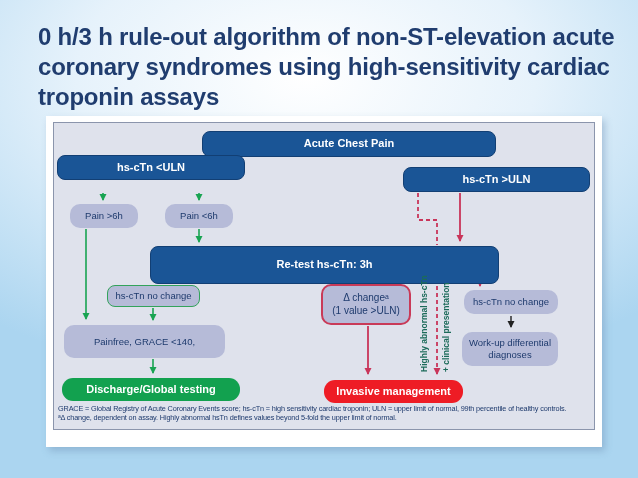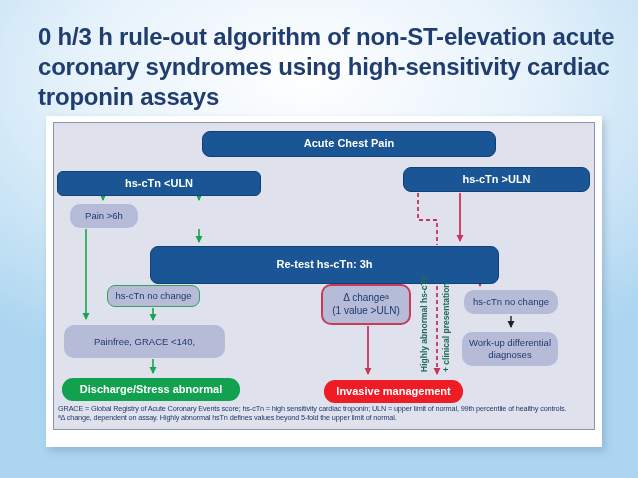--- a/index.html
+++ b/index.html
@@ -87,32 +87,35 @@
     </g>
     <g stroke="#222222" stroke-width="1.4">
       <line x1="511" y1="316" x2="511" y2="327" marker-end="url(#mb)"></line>
     </g>
   </svg>
 
   <div class="node blue" style="left:202px; top:131px; width:294px; height:26px;">
     <span>Acute Chest Pain</span>
   </div>
 
-  <div class="node blue" style="left:57px; top:171px; width:204px; height:25px;border-radius:6px;">
+  <div class="node blue" style="left:57px; top:155px; width:188px; height:25px;">
     <span>hs-cTn &lt;ULN</span>
   </div>
 
   <div class="node blue" style="left:403px; top:167px; width:187px; height:25px;">
     <span>hs-cTn &gt;ULN</span>
   </div>
 
   <div class="node lav" style="left:70px; top:204px; width:68px; height:24px;">
     <span>Pain &gt;6h</span>
   </div>
 
+  <div class="node lav" style="left:165px; top:204px; width:68px; height:24px;">
+    <span>Pain &lt;6h</span>
+  </div>
 
   <div class="node blue" style="left:150px; top:246px; width:349px; height:38px;align-items:center;">
     <span>Re-test hs-cTn: 3h</span>
   </div>
 
   <div class="node lav lav-green" style="left:107px; top:285px; width:93px; height:22px;">
     <span>hs-cTn no change</span>
   </div>
 
   <div class="node lav lav-red" style="left:321px; top:284px; width:90px; height:41px; font-size:10px;">
@@ -127,21 +130,21 @@
   <div class="node lav" style="left:64px; top:325px; width:161px; height:33px;">
     <span>Painfree, GRACE &lt;140,</span>
   </div>
 
   <div class="node lav" style="left:462px; top:332px; width:96px; height:34px;">
     <span>Work-up differential</span>
     <span>diagnoses</span>
   </div>
 
   <div class="node green-node" style="left:62px; top:378px; width:178px; height:23px;">
-    <span>Discharge/Stress abnormal</span>
+    <span>Discharge/Global testing</span>
   </div>
 
   <div class="node red-node" style="left:324px; top:380px; width:139px; height:23px;justify-content:center;">
     <span>Invasive management</span>
   </div>
 
   <div class="vtext" style="left:419px; top:268px; height:104px; width:13px;">Highly abnormal hs-cTn</div>
   <div class="vtext" style="left:441px; top:268px; height:104px; width:13px;">+ clinical presentation</div>
 
   <div class="footnote">

